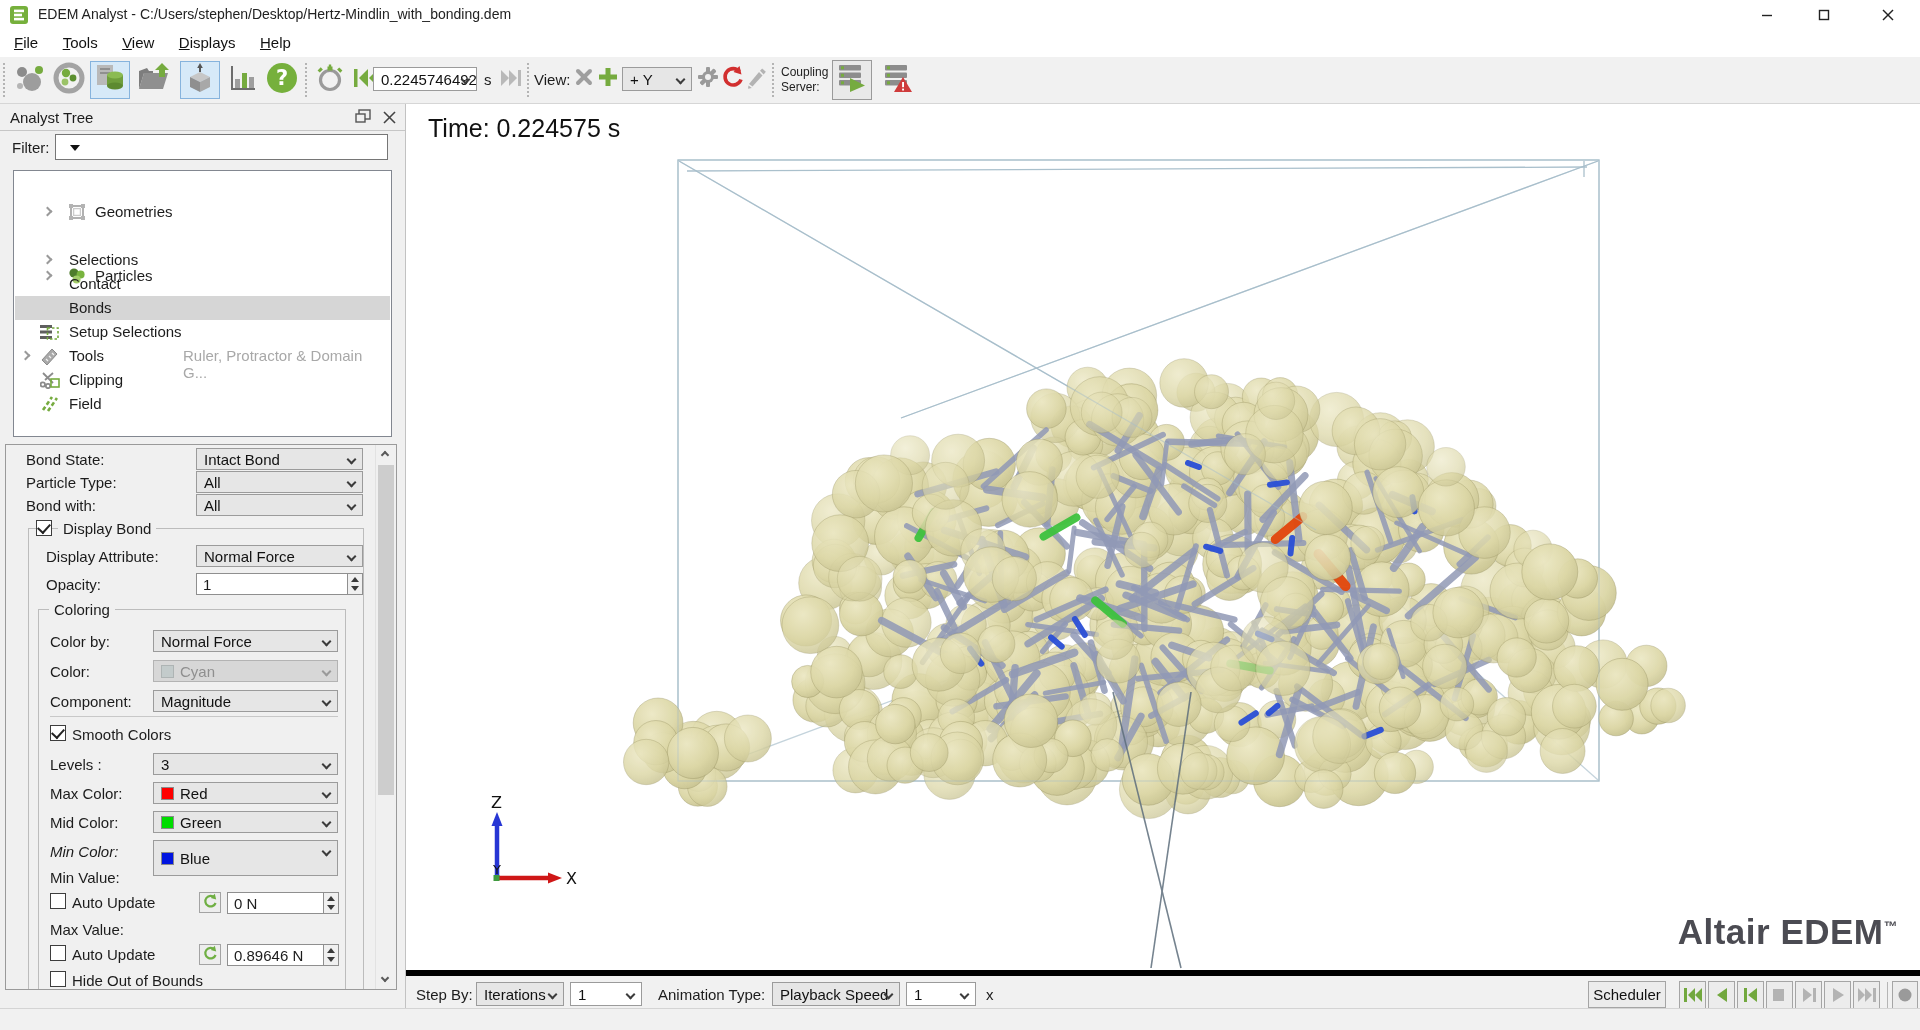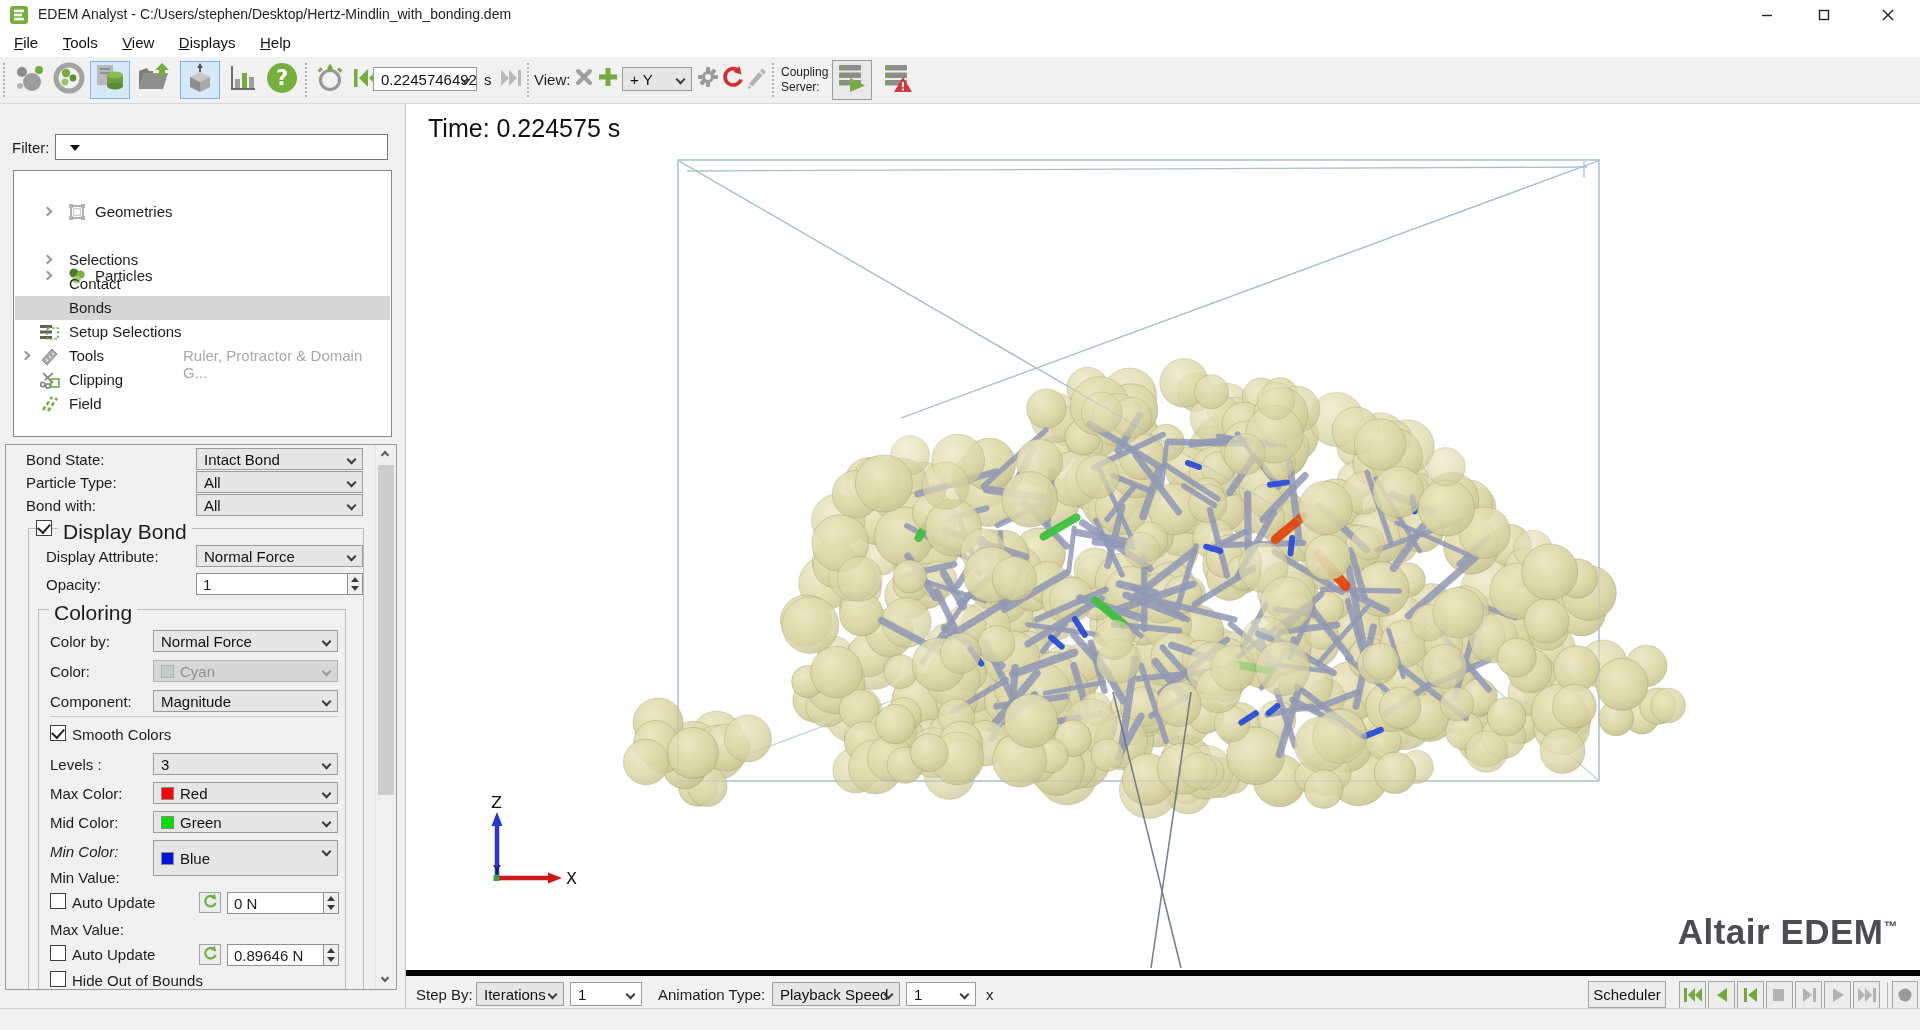--- a/index.html
+++ b/index.html
@@ -36,21 +36,21 @@
   .chev-d{position:absolute;width:7px;height:7px;border-right:2px solid #3c3c3c;border-bottom:2px solid #3c3c3c;transform:rotate(45deg);}
   
   .cb{position:absolute;width:16px;height:16px;background:#fff;border:1px solid #3d3d3d;}
   .cb.checked::after{content:"";position:absolute;left:3px;top:0px;width:6px;height:10px;border-right:2px solid #222;border-bottom:2px solid #222;transform:rotate(42deg);}
   
   .spin{position:absolute;height:22px;background:#fff;border:1px solid #8f8f8f;font-size:15px;display:flex;align-items:center;padding-left:6px;}
   .spin .sp{position:absolute;right:0;top:0;width:15px;height:100%;border-left:1px solid #8f8f8f;background:#f0f0f0;}
   .tri-up{position:absolute;left:3px;top:3px;width:0;height:0;border-left:4px solid transparent;border-right:4px solid transparent;border-bottom:5px solid #3a3a3a;}
   .tri-dn{position:absolute;left:3px;bottom:3px;width:0;height:0;border-left:4px solid transparent;border-right:4px solid transparent;border-top:5px solid #3a3a3a;}
   .groupbox{position:absolute;border:1px solid #bcbcbc;}
-  .gtitle{position:absolute;background:#f0f0f0;padding:0 5px;font-size:21px;}
+  .gtitle{position:absolute;background:#f0f0f0;padding:0 5px;font-size:15px;}
   
   .trow{position:absolute;left:1px;right:1px;height:24px;font-size:15px;}
   .trow .tlabel{position:absolute;top:3px;}
   .trow .tnote{position:absolute;top:3px;color:#a8a8a8;}
   .trow.selrow{background:#d6d6d6;}
   .ticon{position:absolute;top:3px;}
   
   .sb{position:absolute;background:#f0f0f0;border-left:1px solid #e2e2e2;}
   .sb-btn{position:absolute;left:0;width:100%;height:18px;background:#f0f0f0;}
   .sb-thumb{position:absolute;left:2px;right:2px;background:#cdcdcd;}
@@ -287,20 +287,37 @@
             <polygon points="20,14 29,29 11,29" fill="#cf3b3b"></polygon>
             <rect x="19.1" y="19" width="1.9" height="5.2" fill="#fff"></rect>
             <rect x="19.1" y="25.6" width="1.9" height="1.9" fill="#fff"></rect>
           </svg></span>
     </div>
   </div>
 
   <div class="abs" style="left:0;top:104px;width:405px;height:904px;background:#f0f0f0;"></div>
   <div class="abs" style="left:405px;top:104px;width:1px;height:904px;background:#c2c2c2;"></div>
 
+  <div class="abs" style="left:0;top:104px;width:405px;height:27px;background:#f0f0f0;border-bottom:1px solid #c6c6c6;">
+    <span class="lbl" style="left:10px;top:5px;">Analyst Tree</span>
+    <div class="abs" style="left:355px;top:5px;width:18px;height:18px;">
+      <svg width="16" height="14">
+          <rect x="4" y="1" width="11" height="9" fill="none" stroke="#555" stroke-width="1.4"></rect>
+          <rect x="1" y="5" width="9" height="8" fill="#f0f0f0" stroke="#555" stroke-width="1.4"></rect>
+        </svg>
+    </div>
+    <div class="abs" style="left:383px;top:6px;width:16px;height:16px;">
+      <svg width="13" height="13">
+          <g stroke="#444" stroke-width="1.6">
+            <line x1="1" y1="1" x2="12" y2="12"></line>
+            <line x1="12" y1="1" x2="1" y2="12"></line>
+          </g>
+        </svg>
+    </div>
+  </div>
 
   <span class="lbl" style="left:12px;top:139px;">Filter:</span>
   <div class="abs" style="left:55px;top:134px;width:333px;height:26px;background:#fff;border:1px solid #767676;">
     <span class="abs" style="left:14px;top:10px;width:0;height:0;border-left:5px solid transparent;border-right:5px solid transparent;border-top:6px solid #111;"></span>
   </div>
 
   <div class="abs" style="left:13px;top:170px;width:379px;height:267px;background:#fff;border:1px solid #828790;">
     <div class="trow" style="top:29px;">
       <span class="chev-r" style="left:29px;top:8px;"></span>
       <span class="ticon" style="left:53px;"><svg width="18" height="18">

